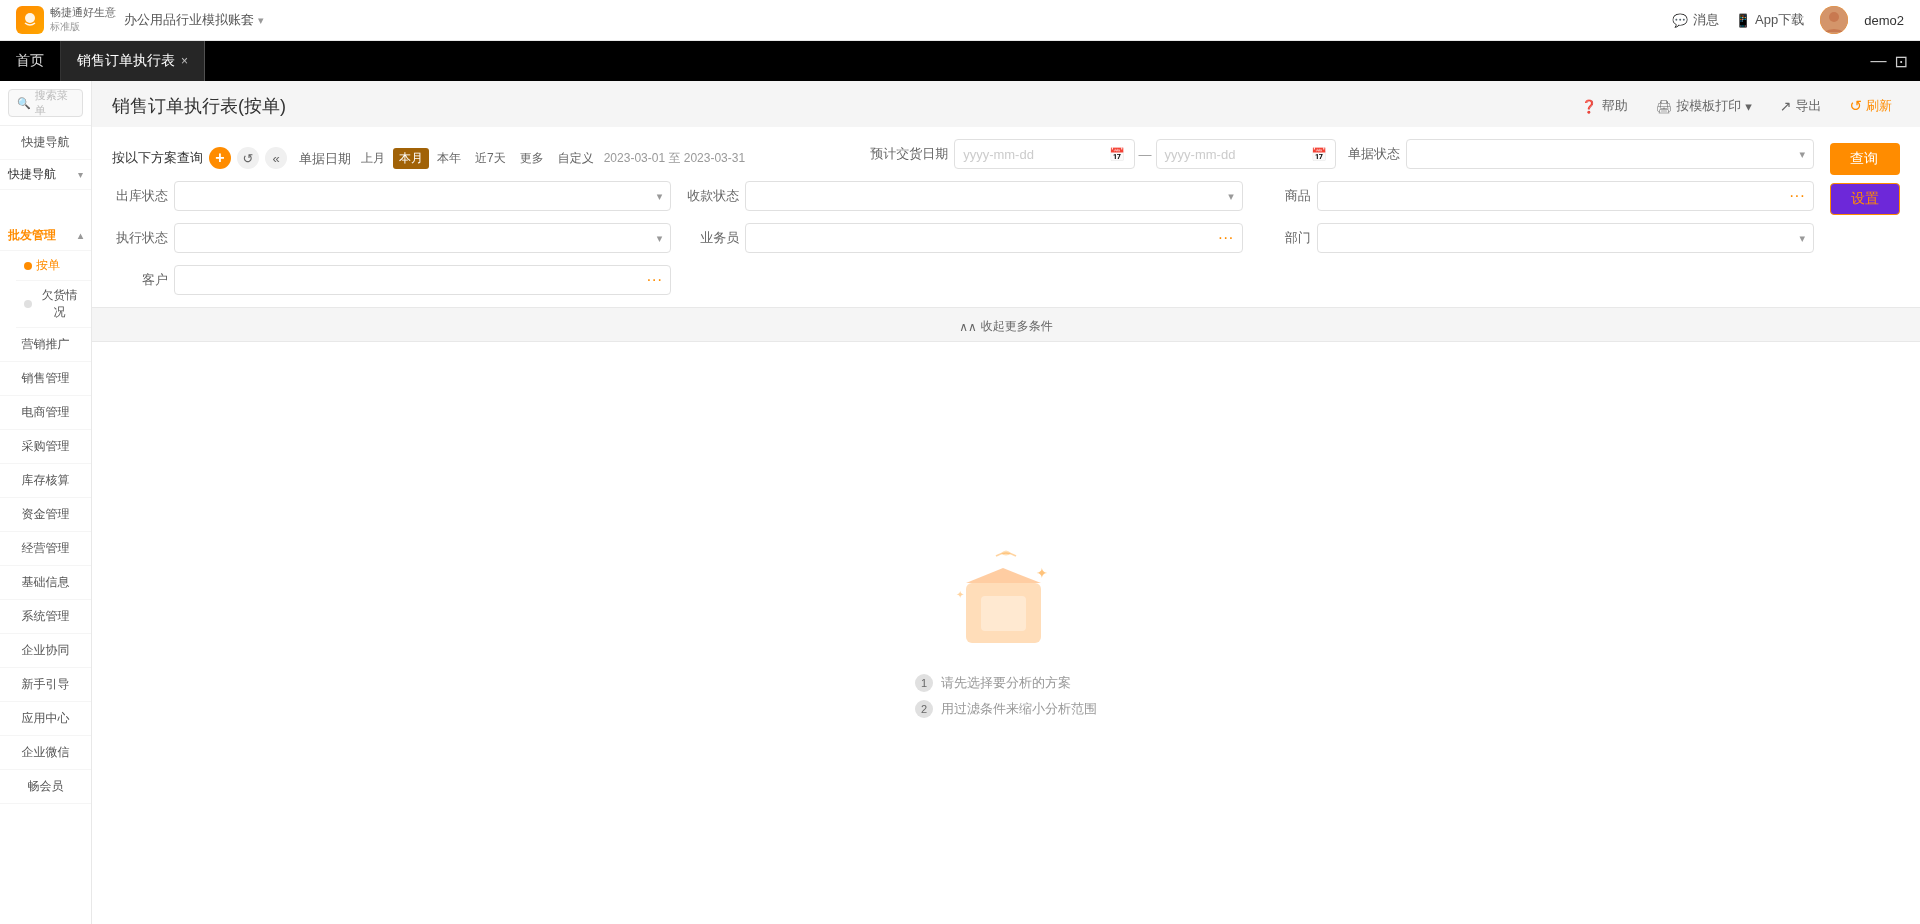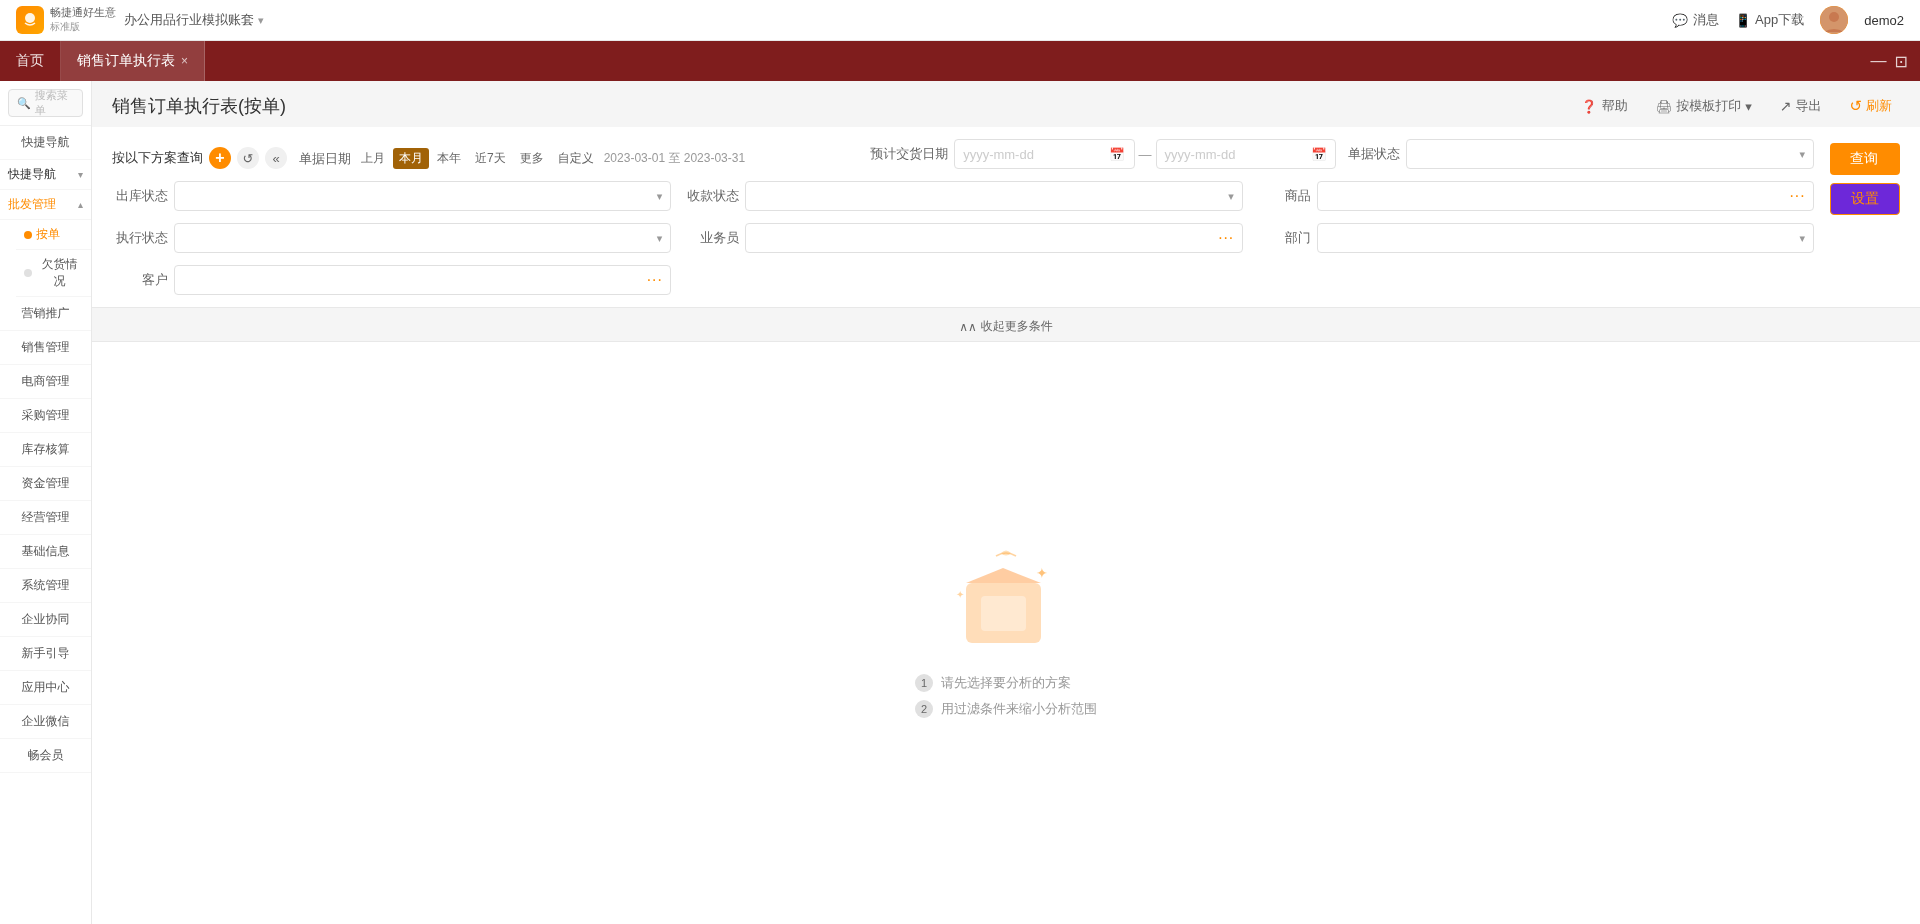--- a/index.html
+++ b/index.html
@@ -24,21 +24,21 @@
     .app-title { font-size: 13px; color: #555; display: flex; align-items: center; gap: 4px; cursor: pointer; }
     .app-title-chevron { color: #999; font-size: 11px; }
     .top-bar-right { display: flex; align-items: center; gap: 16px; }
     .top-bar-action { display: flex; align-items: center; gap: 4px; color: #555; font-size: 13px; cursor: pointer; }
     .user-avatar { width: 28px; height: 28px; background: #ff8c00; border-radius: 50%; display: flex; align-items: center; justify-content: center; color: #fff; font-size: 12px; overflow: hidden; }
     .user-name { font-size: 13px; color: #333; cursor: pointer; }
 
     
     .tab-bar {
       height: 40px;
-      background: #7f1d1d;
+      background: #000000;
       display: flex;
       align-items: center;
       padding: 0 0 0 0;
       flex-shrink: 0;
     }
     .tab-home {
       height: 40px;
       padding: 0 16px;
       display: flex;
       align-items: center;
@@ -107,21 +107,21 @@
     .sidebar-section {
       padding: 6px 8px;
       font-size: 12px;
       color: #333;
       display: flex;
       align-items: center;
       justify-content: space-between;
       cursor: pointer;
       border-bottom: 1px solid #f5f5f5;
     }
-    .sidebar-section.orange { color: #ff8c00; font-weight: 400; }
+    .sidebar-section.orange { color: #ff8c00; font-weight: 700; margin-top: 31px; }
     .chevron-icon { font-size: 10px; color: #999; }
 
     
     .content-area { flex: 1; display: flex; flex-direction: column; overflow: hidden; background: #f5f5f5; }
 
     
     .page-header {
       padding: 12px 20px 8px;
       display: flex;
       align-items: center;

